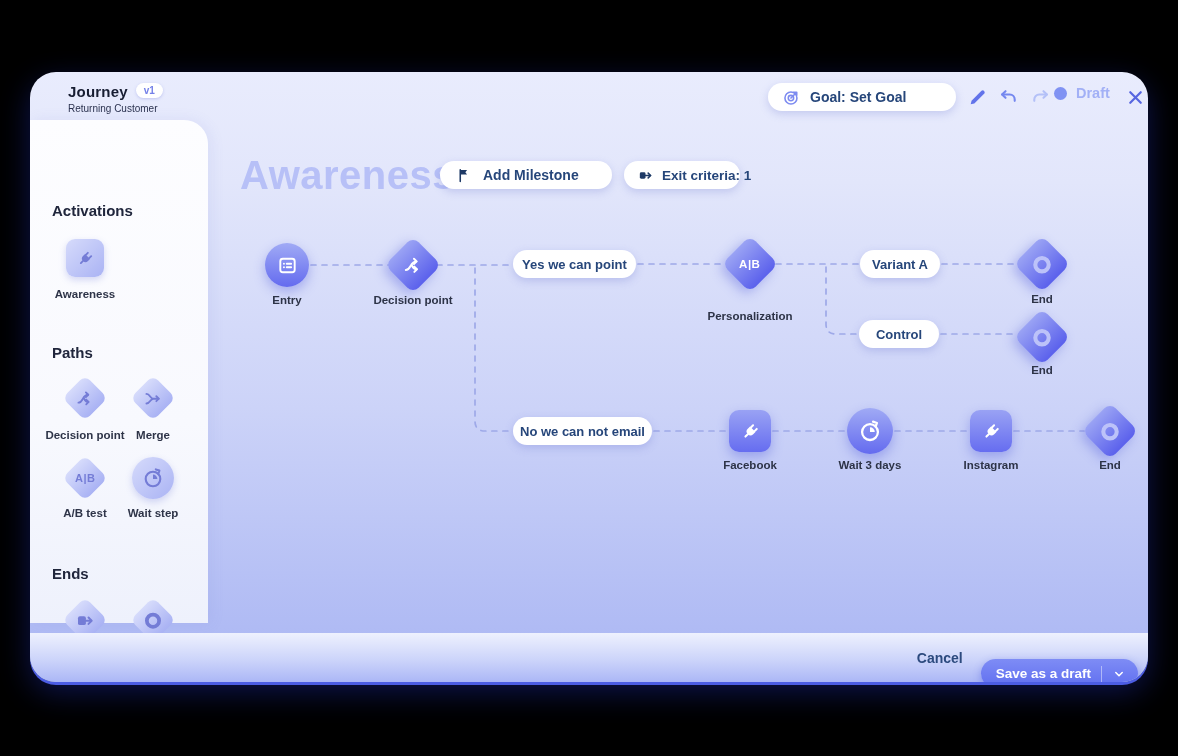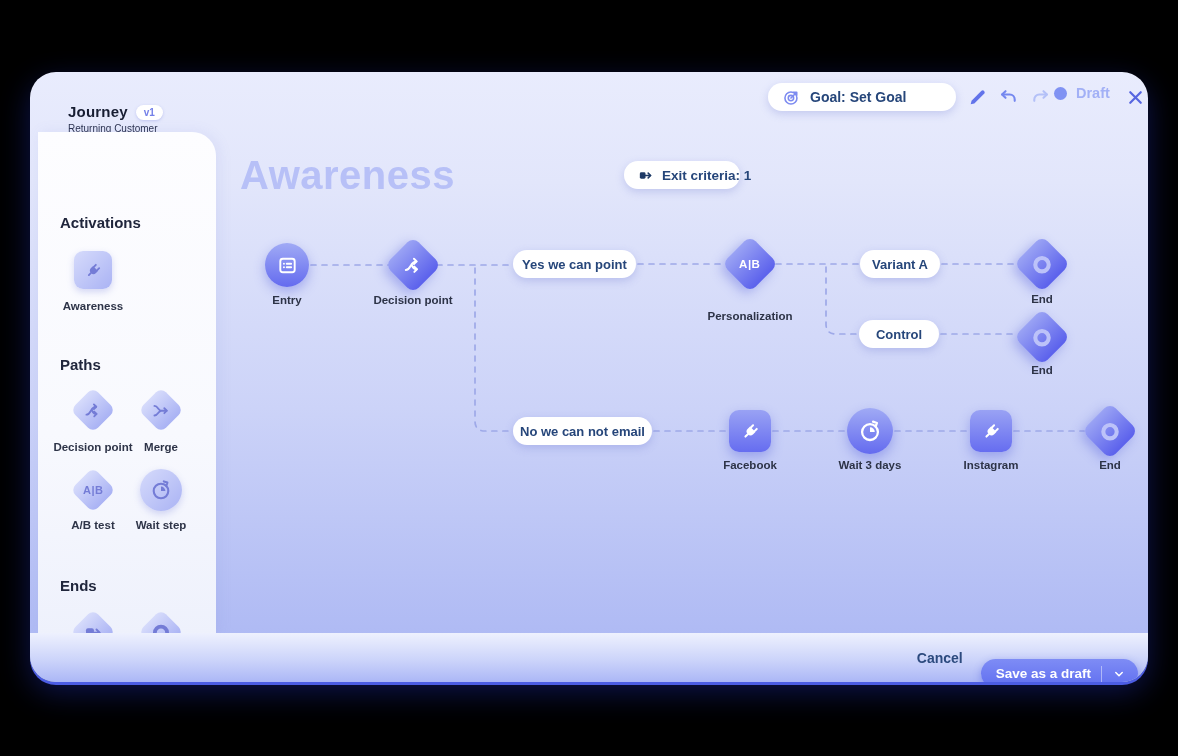--- a/index.html
+++ b/index.html
@@ -6,42 +6,42 @@
   html,body { width:1178px; height:756px; background:#000; overflow:hidden;
               font-family:"Liberation Sans", sans-serif; }
 
   .window { position:absolute; left:30px; top:72px; width:1118px; height:610px;
             border-radius:26px; overflow:hidden;
             background:linear-gradient(180deg,#e9ecfd 0%,#e2e6fb 18%,#ccd3f8 55%,#a9b5f3 100%);
             box-shadow:0 3px 0 0 #4c5de4, 0 10px 30px rgba(20,30,120,.65); }
 
   
   .hdr-title-block { position:absolute; left:38px; top:11px; }
-  .hdr-title-row { display:flex; align-items:flex-end; gap:8px;margin-top:20px; }
+  .hdr-title-row { display:flex; align-items:flex-start; gap:8px; }
   .hdr-title { font-size:15px; font-weight:700; color:#171d32; letter-spacing:.2px; }
   .badge { background:#fff; border-radius:9px; padding:2px 8px; font-size:10px; font-weight:700;
            color:#7480e8; box-shadow:0 1px 3px rgba(120,130,220,.35); }
   .hdr-subtitle { font-size:10px; color:#2c3350; margin-top:3px; font-weight:500; }
 
   .pill { display:flex; align-items:center; background:#fff; border:none; border-radius:15px;
           height:28px; font-family:inherit; font-size:13.5px; font-weight:700; color:#26467a;
           box-shadow:0 3px 9px rgba(108,120,210,.28); cursor:pointer; white-space:nowrap; }
   .goal-pill { position:absolute; left:738px; top:11px; width:188px; padding:0 14px; gap:9px;
                font-size:14px; }
   .icon-btn { position:absolute; top:13px; width:24px; height:24px; background:none; border:none;
               cursor:pointer; display:flex; align-items:center; justify-content:center; }
   .icon-btn svg { width:21px; height:21px; }
   .status { position:absolute; left:1024px; top:13px; display:flex; align-items:center; gap:9px; }
   .status-dot { width:13px; height:13px; border-radius:50%; background:#8092f3; }
   .status-text { font-size:14.5px; font-weight:700; color:#a2b0f6; }
 
   
-  .sidebar { position:absolute; left:0; top:60px; width:178px; height:503px;
+  .sidebar { position:absolute; left:0; top:48px; width:178px; height:503px;
              background:linear-gradient(180deg,#fdfdff 0%,#f8f9fe 60%,#eef1fc 100%);
-             border-top-right-radius:24px; box-shadow:3px 0 14px rgba(110,120,210,.10);margin-left:8px; }
+             border-top-right-radius:24px; box-shadow:3px 0 14px rgba(110,120,210,.10); }
   .sec-title { position:absolute; left:22px; font-size:15px; font-weight:700; color:#20263c; }
   .sitem { position:absolute; display:flex; align-items:center; justify-content:center;
            color:#747cd6; cursor:pointer; }
   .stile { background:linear-gradient(135deg,#d6dbfb 0%,#aab3f4 100%);
            box-shadow:0 3px 7px rgba(120,130,220,.30); }
   .sq38 { width:38px; height:38px; border-radius:9px; }
   .dia32 { width:32px; height:32px; border-radius:7px; transform:rotate(45deg);
            background:linear-gradient(90deg,#d6dbfb 0%,#a9b2f4 100%); }
   .dia32 > * { transform:rotate(-45deg); }
   .cir42 { width:42px; height:42px; border-radius:50%; }
@@ -273,20 +273,26 @@
     <div class="sitem dia32" style="left:107px;top:484px">
       <svg>
           <use href="#i-ring"></use>
         </svg>
     </div>
     <div class="slabel" style="left:55px;top:528px">Jump</div>
     <div class="slabel" style="left:123px;top:528px">End</div>
   </aside>
 
   <div class="stage-title">Awareness</div>
+  <button class="pill milestone-pill">
+    <svg style="color:#1e3a66">
+        <use href="#i-flag"></use>
+      </svg>
+    <span>Add Milestone</span>
+  </button>
   <button class="pill exit-pill">
     <svg style="color:#1e3a66">
         <use href="#i-exit"></use>
       </svg>
     <span>Exit criteria: 1</span>
   </button>
 
   <svg class="connectors" width="1118" height="610">
     <g stroke="#9ea9e8" stroke-width="1.7" stroke-dasharray="5 6" stroke-linecap="round" fill="none">
       <path d="M281 193 H360"></path>

